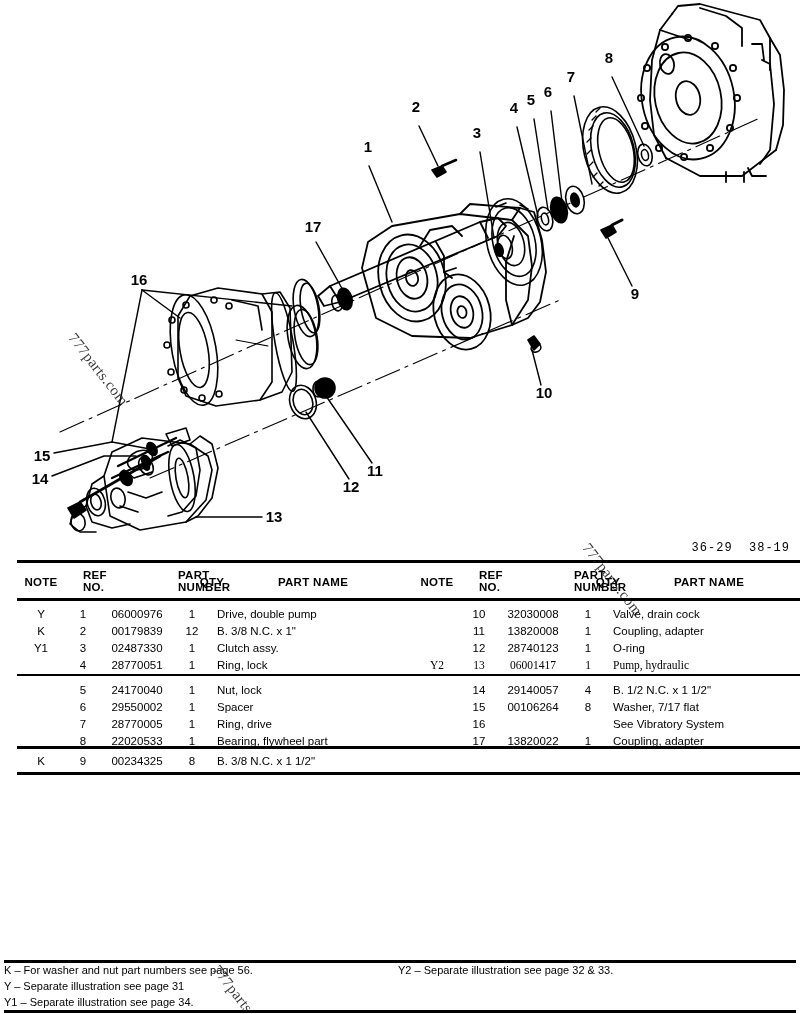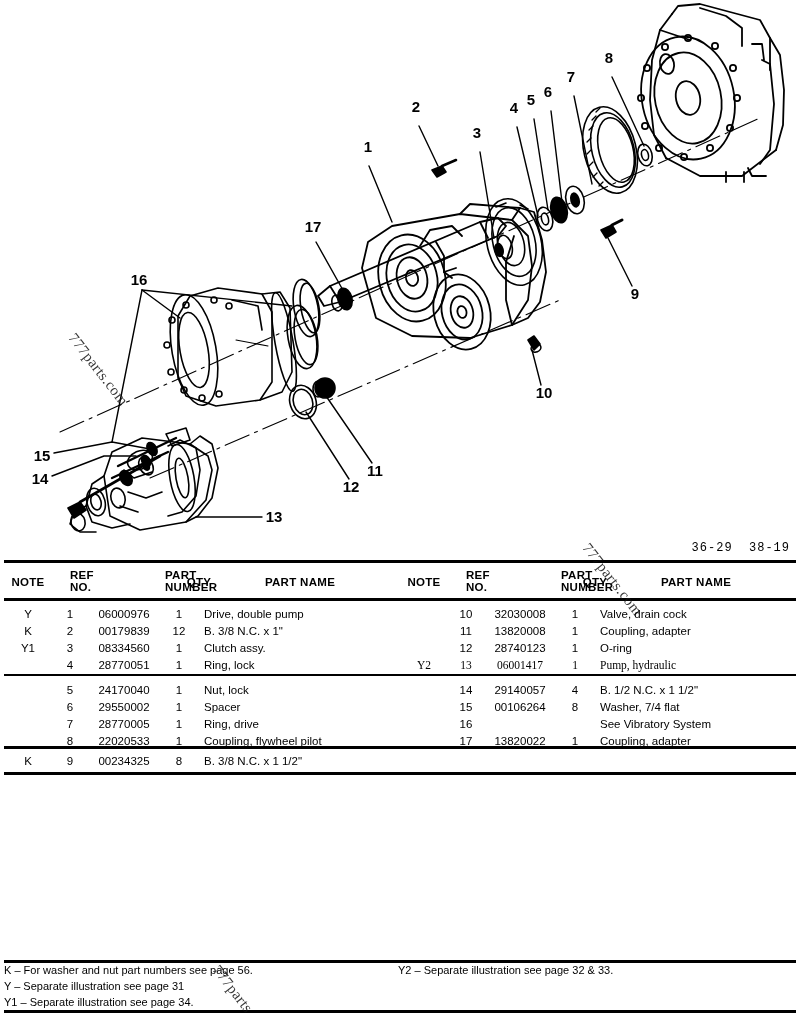--- a/index.html
+++ b/index.html
@@ -46,21 +46,21 @@
     top: 541px;
     font-size: 12px;
     letter-spacing: 1px;
     font-family: Liberation Mono, monospace;
     white-space: pre;
   }
 
   
   #table-area {
     position: absolute;
-    left: 0;
+    left: 13px;
     top: 556px;
     width: 768px;
     height: 400px;
   }
   .rule {
     position: absolute;
     left: 4px;
     width: 792px;
     background: #000;
   }
@@ -446,21 +446,21 @@
       <div class="row" style="top: 67px;">
         <span class="c-note">K</span>
         <span class="c-ref">2</span>
         <span class="c-pn">00179839</span>
         <span class="c-qty">12</span>
         <span class="c-name">B. 3/8 N.C. x 1"</span>
       </div>
       <div class="row" style="top: 84px;">
         <span class="c-note">Y1</span>
         <span class="c-ref">3</span>
-        <span class="c-pn">08334560</span>
+        <span class="c-pn">02487330</span>
         <span class="c-qty">1</span>
         <span class="c-name">Clutch assy.</span>
       </div>
       <div class="row" style="top: 101px;">
         <span class="c-note"></span>
         <span class="c-ref">4</span>
         <span class="c-pn">28770051</span>
         <span class="c-qty">1</span>
         <span class="c-name">Ring, lock</span>
       </div>
@@ -484,21 +484,21 @@
         <span class="c-ref">7</span>
         <span class="c-pn">28770005</span>
         <span class="c-qty">1</span>
         <span class="c-name">Ring, drive</span>
       </div>
       <div class="row" style="top: 177px;">
         <span class="c-note"></span>
         <span class="c-ref">8</span>
         <span class="c-pn">22020533</span>
         <span class="c-qty">1</span>
-        <span class="c-name">Coupling, flywheel pilot</span>
+        <span class="c-name">Bearing, flywheel part</span>
       </div>
 
       <div class="row" style="top: 197px;">
         <span class="c-note">K</span>
         <span class="c-ref">9</span>
         <span class="c-pn">00234325</span>
         <span class="c-qty">8</span>
         <span class="c-name">B. 3/8 N.C. x 1 1/2"</span>
       </div>
     </div>
@@ -552,21 +552,21 @@
         <span class="c-ref">14</span>
         <span class="c-pn">29140057</span>
         <span class="c-qty">4</span>
         <span class="c-name">B. 1/2 N.C. x 1 1/2"</span>
       </div>
       <div class="row" style="top: 143px;">
         <span class="c-note"></span>
         <span class="c-ref">15</span>
         <span class="c-pn">00106264</span>
         <span class="c-qty">8</span>
-        <span class="c-name">Washer, 7/4 flat</span>
+        <span class="c-name">Washer, 7/17 flat</span>
       </div>
       <div class="row" style="top: 160px;">
         <span class="c-note"></span>
         <span class="c-ref">16</span>
         <span class="c-pn"></span>
         <span class="c-qty"></span>
         <span class="c-name">See Vibratory System</span>
       </div>
       <div class="row" style="top: 177px;">
         <span class="c-note"></span>

